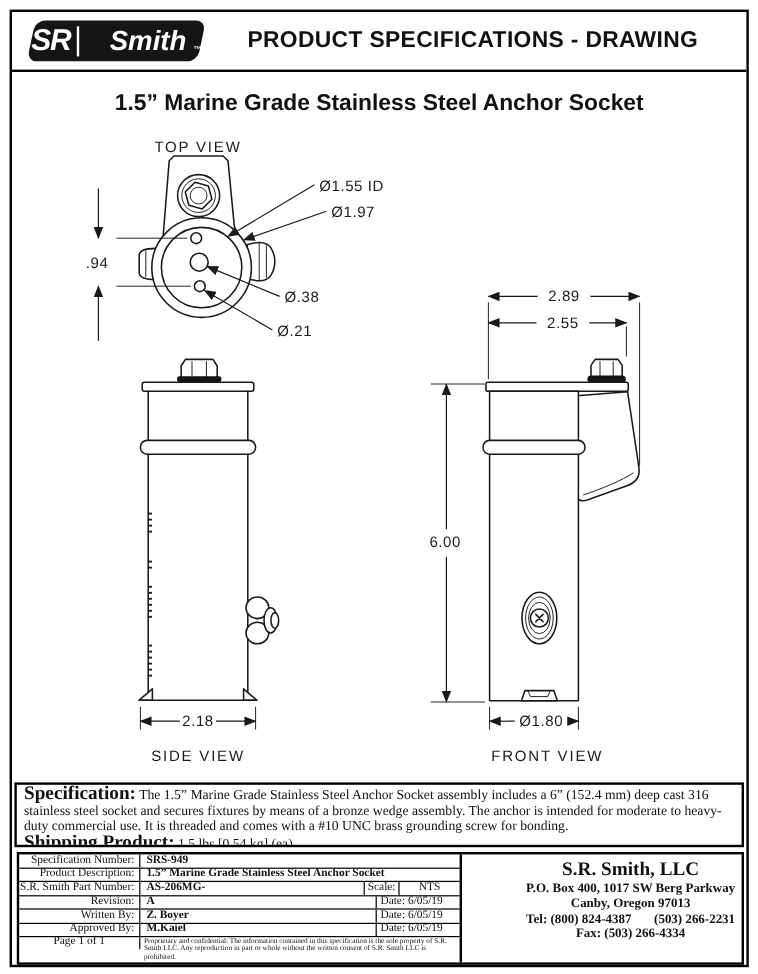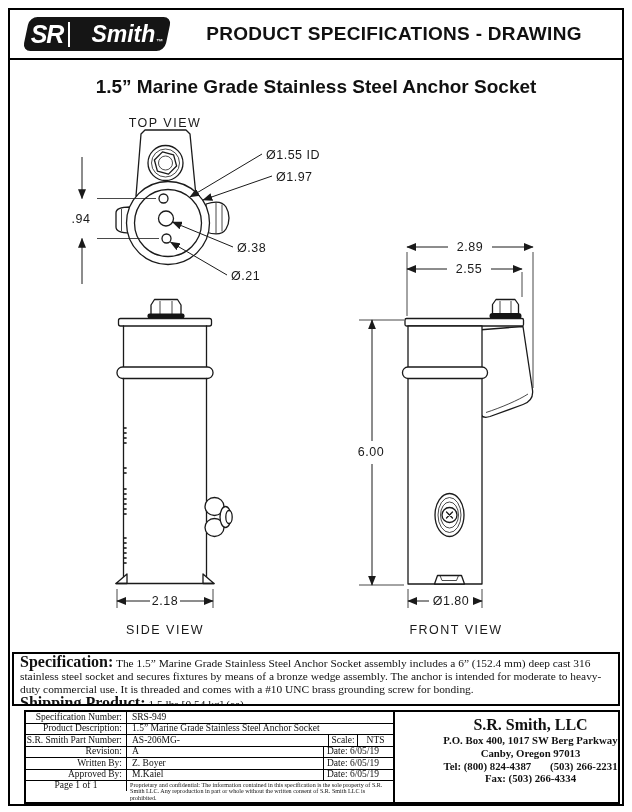--- a/index.html
+++ b/index.html
@@ -2,49 +2,49 @@
 <html><head>
 <meta charset="utf-8">
 <style>
   html,body{margin:0;padding:0;background:#fff;}
   body{width:632px;height:812px;position:relative;font-family:"Liberation Sans",sans-serif;color:#111;}
   .page{position:absolute;left:8px;top:8px;width:612px;height:794px;border:2px solid #000;background:#fff;}
   
   .header{position:absolute;top:0;left:0;right:0;height:48px;border-bottom:2px solid #000;display:flex;align-items:center;}
   .logo{position:relative;margin-left:16px;width:142px;height:34px;flex:0 0 auto;}
   .logo-bg{position:absolute;inset:0;background:#151515;border-radius:8px;transform:skewX(-12deg);}
-  .logo-text{position:relative;height:100%;display:flex;align-items:center;justify-content:center;color:#fff;font-style:italic;font-weight:bold;}
+  .logo-text{position:relative;height:100%;display:flex;align-items:center;justify-content:space-between;color:#fff;font-style:italic;font-weight:bold;}
   .logo-sr{font-size:25px;letter-spacing:-1px;padding-right:5px;border-right:2.5px solid #fff;line-height:1;}
   .logo-smith{font-size:23px;margin-left:21px;line-height:1;}
   .logo-tm{font-size:7px;align-self:flex-end;margin:0 0 6px 1px;font-style:normal;}
   .doc-title{flex:1;text-align:center;font-weight:bold;font-size:19px;letter-spacing:.3px;padding-right:2px;white-space:nowrap;}
   
   .prod-title{position:absolute;top:66px;left:0;right:0;text-align:center;font-weight:bold;font-size:19px;}
   
   .drawing{position:absolute;top:100px;left:0;width:632px;height:538px;}
   svg .lbl{font-family:"Liberation Sans",sans-serif;font-size:12.5px;letter-spacing:.5px;fill:#1a1a1a;}
   svg .vlbl{font-family:"Liberation Sans",sans-serif;font-size:12.5px;letter-spacing:1.5px;fill:#1a1a1a;}
   svg .ol{stroke:#1a1a1a;stroke-width:1.3;fill:none;stroke-linejoin:round;stroke-linecap:round;}
   svg .olw{stroke:#1a1a1a;stroke-width:1.3;fill:#fff;stroke-linejoin:round;stroke-linecap:round;}
   svg .thin{stroke:#1a1a1a;stroke-width:.8;fill:none;}
   svg .dim{stroke:#1a1a1a;stroke-width:1;fill:none;}
   svg .tick{stroke:#1a1a1a;stroke-width:1.6;}
   
   .specbox{position:absolute;top:642px;left:2px;right:2px;height:49px;border:2px solid #000;padding:1px 6px 0 6px;font-family:"Liberation Serif",serif;font-size:11.4px;line-height:13.1px;overflow:hidden;}
   .specbox b{font-size:16px;}
   
-  .band{position:absolute;top:700px;left:14px;right:2px;height:90px;border:2px solid #000;display:flex;font-family:"Liberation Serif",serif;}
+  .band{position:absolute;top:700px;left:4px;right:2px;height:90px;border:2px solid #000;display:flex;font-family:"Liberation Serif",serif;}
   .tleft{width:367px;flex:0 0 auto;border-right:2px solid #000;display:flex;flex-direction:column;}
   .trow{display:flex;align-items:center;border-bottom:1px solid #000;height:11.5px;box-sizing:border-box;font-size:9.5px;line-height:1;}
   .trow.last{border-bottom:none;flex:1;align-items:flex-start;}
   .tlabel{width:101px;flex:0 0 auto;text-align:right;padding-right:4px;border-right:1px solid #000;box-sizing:border-box;height:100%;display:flex;align-items:center;justify-content:flex-end;}
-  .tval{flex:1;padding-left:5px;font-weight:normal;height:100%;display:flex;align-items:center;overflow:hidden;white-space:nowrap;}
+  .tval{flex:1;padding-left:5px;font-weight:bold;height:100%;display:flex;align-items:center;overflow:hidden;white-space:nowrap;}
   .tcell-r{width:70px;flex:0 0 auto;border-left:1px solid #000;box-sizing:border-box;padding-left:3px;height:100%;display:flex;align-items:center;}
   .tscale{width:29px;flex:0 0 auto;border-left:1px solid #000;box-sizing:border-box;text-align:center;height:100%;display:flex;align-items:center;justify-content:center;}
-  .tnts{width:36px;flex:0 0 auto;border-left:1px solid #000;box-sizing:border-box;height:100%;display:flex;align-items:center;justify-content:center;}
+  .tnts{width:51px;flex:0 0 auto;border-left:1px solid #000;box-sizing:border-box;height:100%;display:flex;align-items:center;justify-content:center;}
   .tpage{width:101px;flex:0 0 auto;border-right:1px solid #000;box-sizing:border-box;display:flex;align-items:center;justify-content:center;font-size:9.5px;}
   .tprop{flex:1;padding:1px 3px;font-size:6.1px;line-height:6.4px;overflow:hidden;}
   .tright{flex:1;text-align:center;font-weight:bold;padding-top:3px;overflow:hidden;margin-left:48px;}
   .co-name{font-size:16px;line-height:19px;}
   .co-line{font-size:10.8px;line-height:12.8px;}
   .co-pre{white-space:pre;}
 </style>
 </head>
 <body>
 

